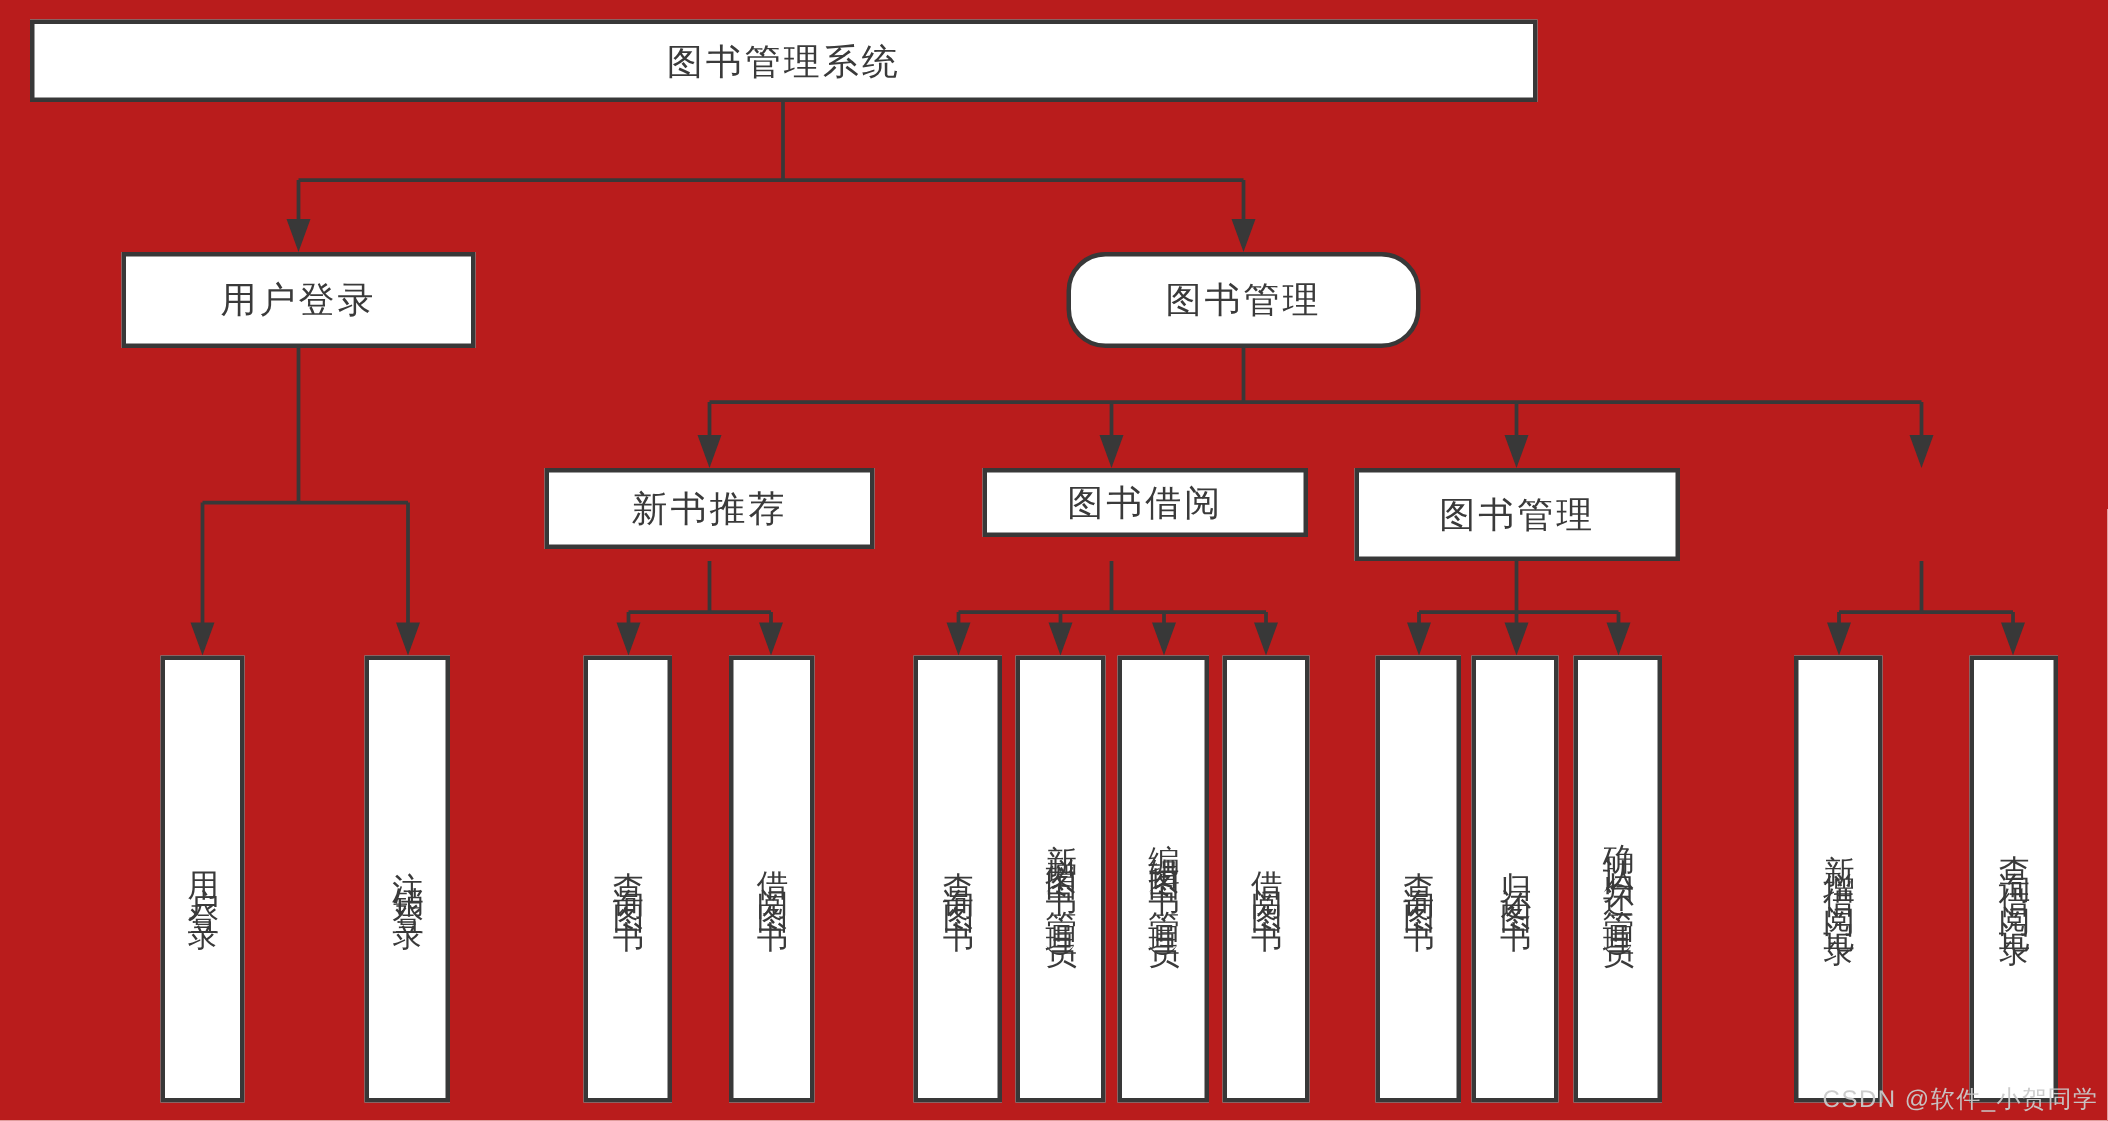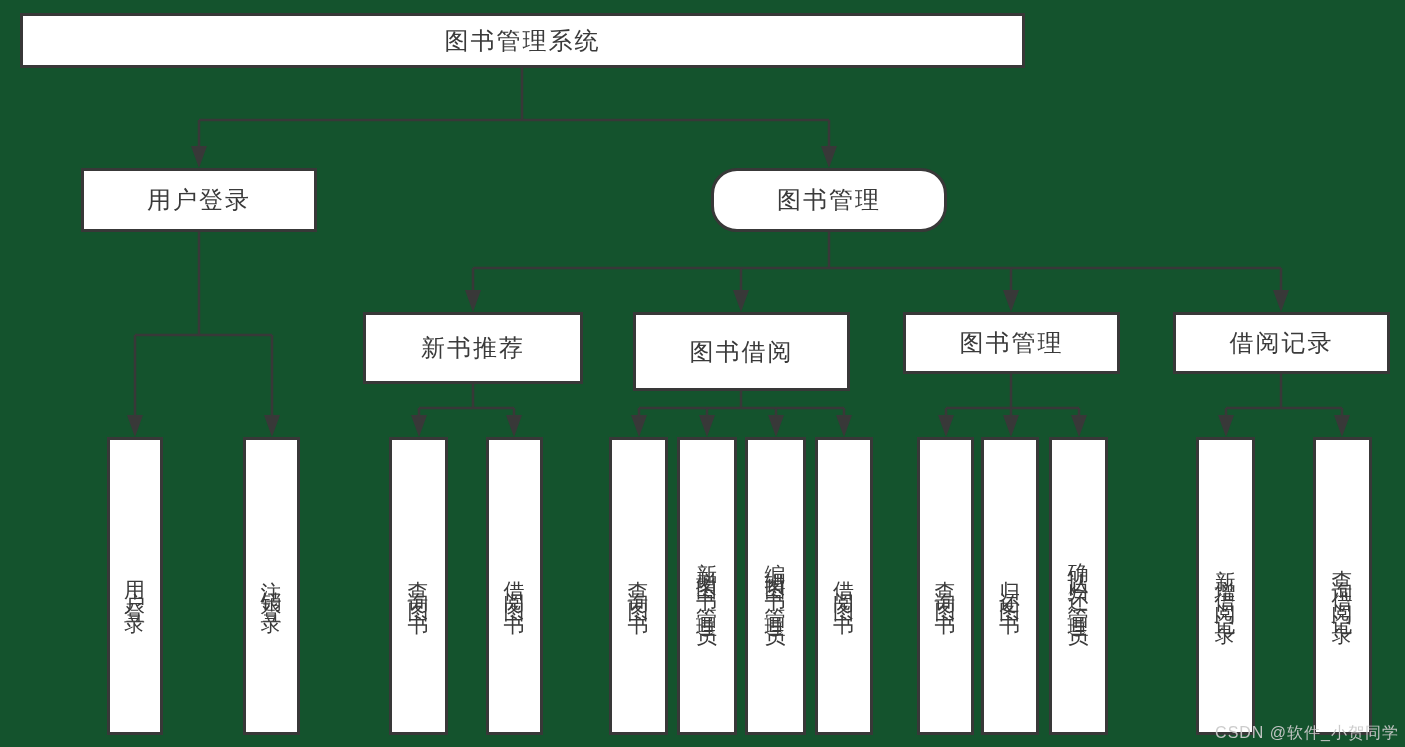--- a/index.html
+++ b/index.html
@@ -2,21 +2,21 @@
 <html><head>
 <meta charset="utf-8">
 <style>
   * { box-sizing: border-box; margin: 0; padding: 0; }
   html, body { background: #ffffff; }
   body { font-family: "Liberation Sans", sans-serif; }
   #canvas {
     position: relative;
     width: 1405px;
     height: 747px;
-    background: #14532d;
+    background: #b91c1c;
     overflow: hidden;
   }
   #wires {
     position: absolute;
     left: 0; top: 0;
     width: 1405px; height: 747px;
     z-index: 1;
   }
   .node {
     position: absolute;
@@ -116,24 +116,23 @@
       <polygon class="head" points="1218,415 1234,415 1226,437"></polygon>
       <polygon class="head" points="1334,415 1350,415 1342,437"></polygon>
     </g>
   </svg>
 
   <div class="node hnode" style="left:20px; top:13px; width:1005px; height:55px;">图书管理系统</div>
 
   <div class="node hnode" style="left:81px; top:168px; width:236px; height:64px;">用户登录</div>
   <div class="node hnode" style="left:711px; top:168px; width:236px; height:64px;border-radius:26px;">图书管理</div>
 
-  <div class="node hnode" style="left:363px; top:312px; width:220px; height:72px;">新书推荐</div>
-  <div class="node hnode" style="left:633px; top:312px; width:217px; height:79px;text-align:right;">图书借阅</div>
+  <div class="node hnode" style="left:363px; top:312px; width:220px; height:54px;">新书推荐</div>
+  <div class="node hnode" style="left:655px; top:312px; width:217px; height:46px;text-align:right;">图书借阅</div>
   <div class="node hnode" style="left:903px; top:312px; width:217px; height:62px;">图书管理</div>
-  <div class="node hnode" style="left:1173px; top:312px; width:217px; height:62px;">借阅记录</div>
 
   <div class="node vnode" style="left:107px; width:56px;">
     <span>用户登录</span>
   </div>
   <div class="node vnode" style="left:243px; width:57px;">
     <span>注销登录</span>
   </div>
 
   <div class="node vnode" style="left:389px; width:59px;">
     <span>查询图书</span>

